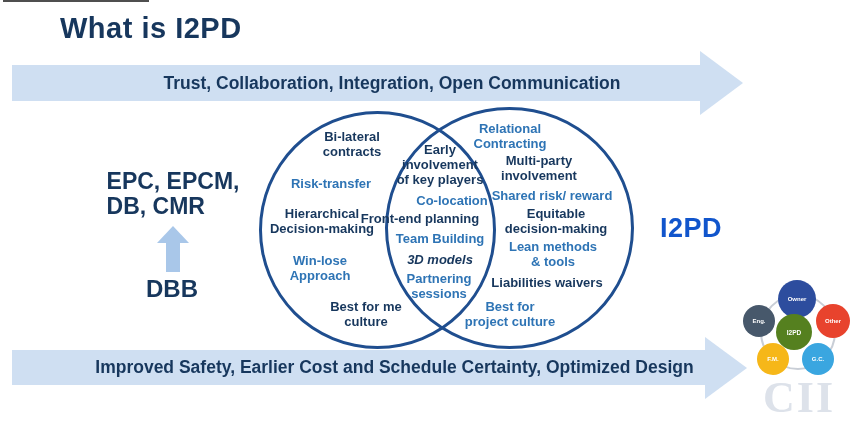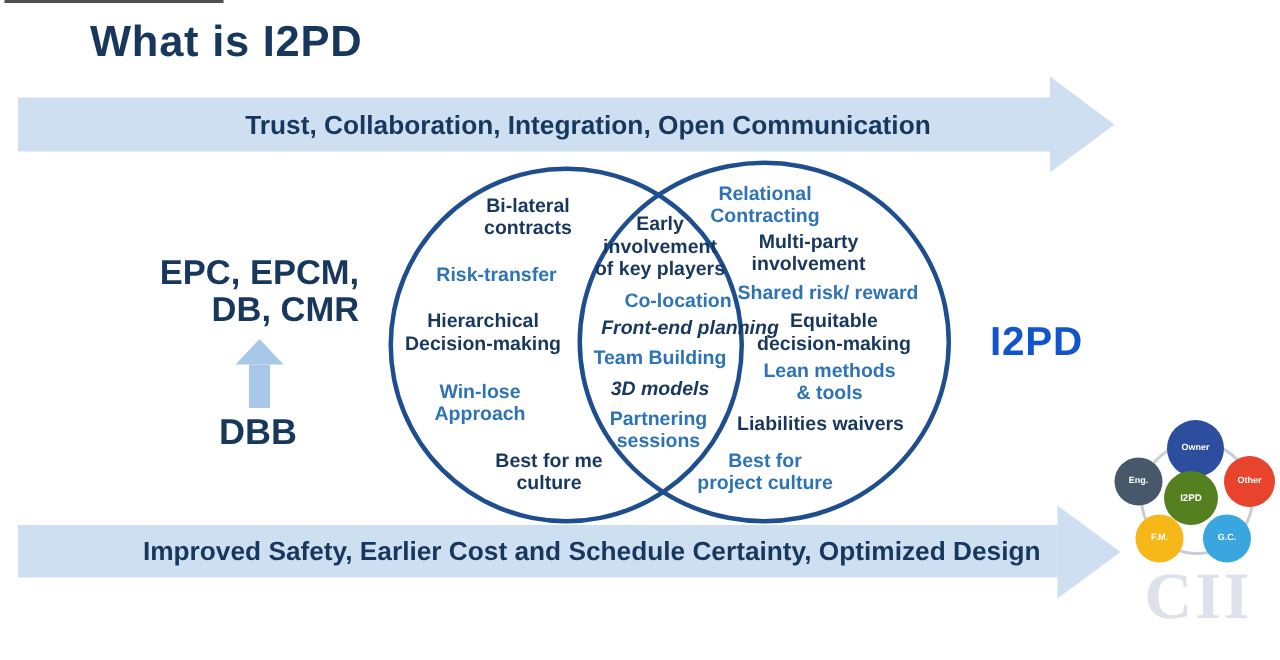--- a/index.html
+++ b/index.html
@@ -33,21 +33,21 @@
   .c-right{left:385px; top:107px; width:243px; height:236px;}
   .vi{
     position:absolute; transform:translate(-50%,-50%); font-size:13px; font-weight:bold;
     line-height:1.15; text-align:center; white-space:pre-line;
   }
   .t-dark{color:#17375d;}
   .t-blue{color:#2e74b5;}
   
   .epc{
     position:absolute; left:173px; top:194px; transform:translate(-50%,-50%);
-    font-size:23px; font-weight:bold; color:#17375d; text-align:right;
+    font-size:23px; font-weight:bold; color:#17375d; text-align:left;
     white-space:pre-line; line-height:1.08;
   }
   .up-head{position:absolute; left:157px; top:226px; width:0; height:0;
     border-left:16px solid transparent; border-right:16px solid transparent;
     border-bottom:17px solid #a9c7e9;}
   .up-shaft{position:absolute; left:166px; top:243px; width:14px; height:29px; background:#a9c7e9;}
   .dbb{
     position:absolute; left:172px; top:289px; transform:translate(-50%,-50%);
     font-size:24px; font-weight:bold; color:#17375d;
   }
@@ -96,21 +96,21 @@
 Decision-making</div>
   <div class="vi t-blue" style="left:320px; top:269px;">Win-lose
 Approach</div>
   <div class="vi t-dark" style="left:366px; top:315px;">Best for me
 culture</div>
 
   <div class="vi t-dark" style="left:440px; top:165px;">Early
 involvement
 of key players</div>
   <div class="vi t-blue" style="left:452px; top:201px;">Co-location</div>
-  <div class="vi t-dark" style="left:460px; top:219px;font-style:italic;">Front-end planning</div>
+  <div class="vi t-dark" style="left:420px; top:219px;">Front-end planning</div>
   <div class="vi t-blue" style="left:440px; top:239px;">Team Building</div>
   <div class="vi t-dark" style="left:440px; top:260px;font-style:italic;">3D models</div>
   <div class="vi t-blue" style="left:439px; top:287px;">Partnering
 sessions</div>
 
   <div class="vi t-blue" style="left:510px; top:137px;">Relational
 Contracting</div>
   <div class="vi t-dark" style="left:539px; top:169px;">Multi-party
 involvement</div>
   <div class="vi t-blue" style="left:552px; top:196px;">Shared risk/ reward</div>

